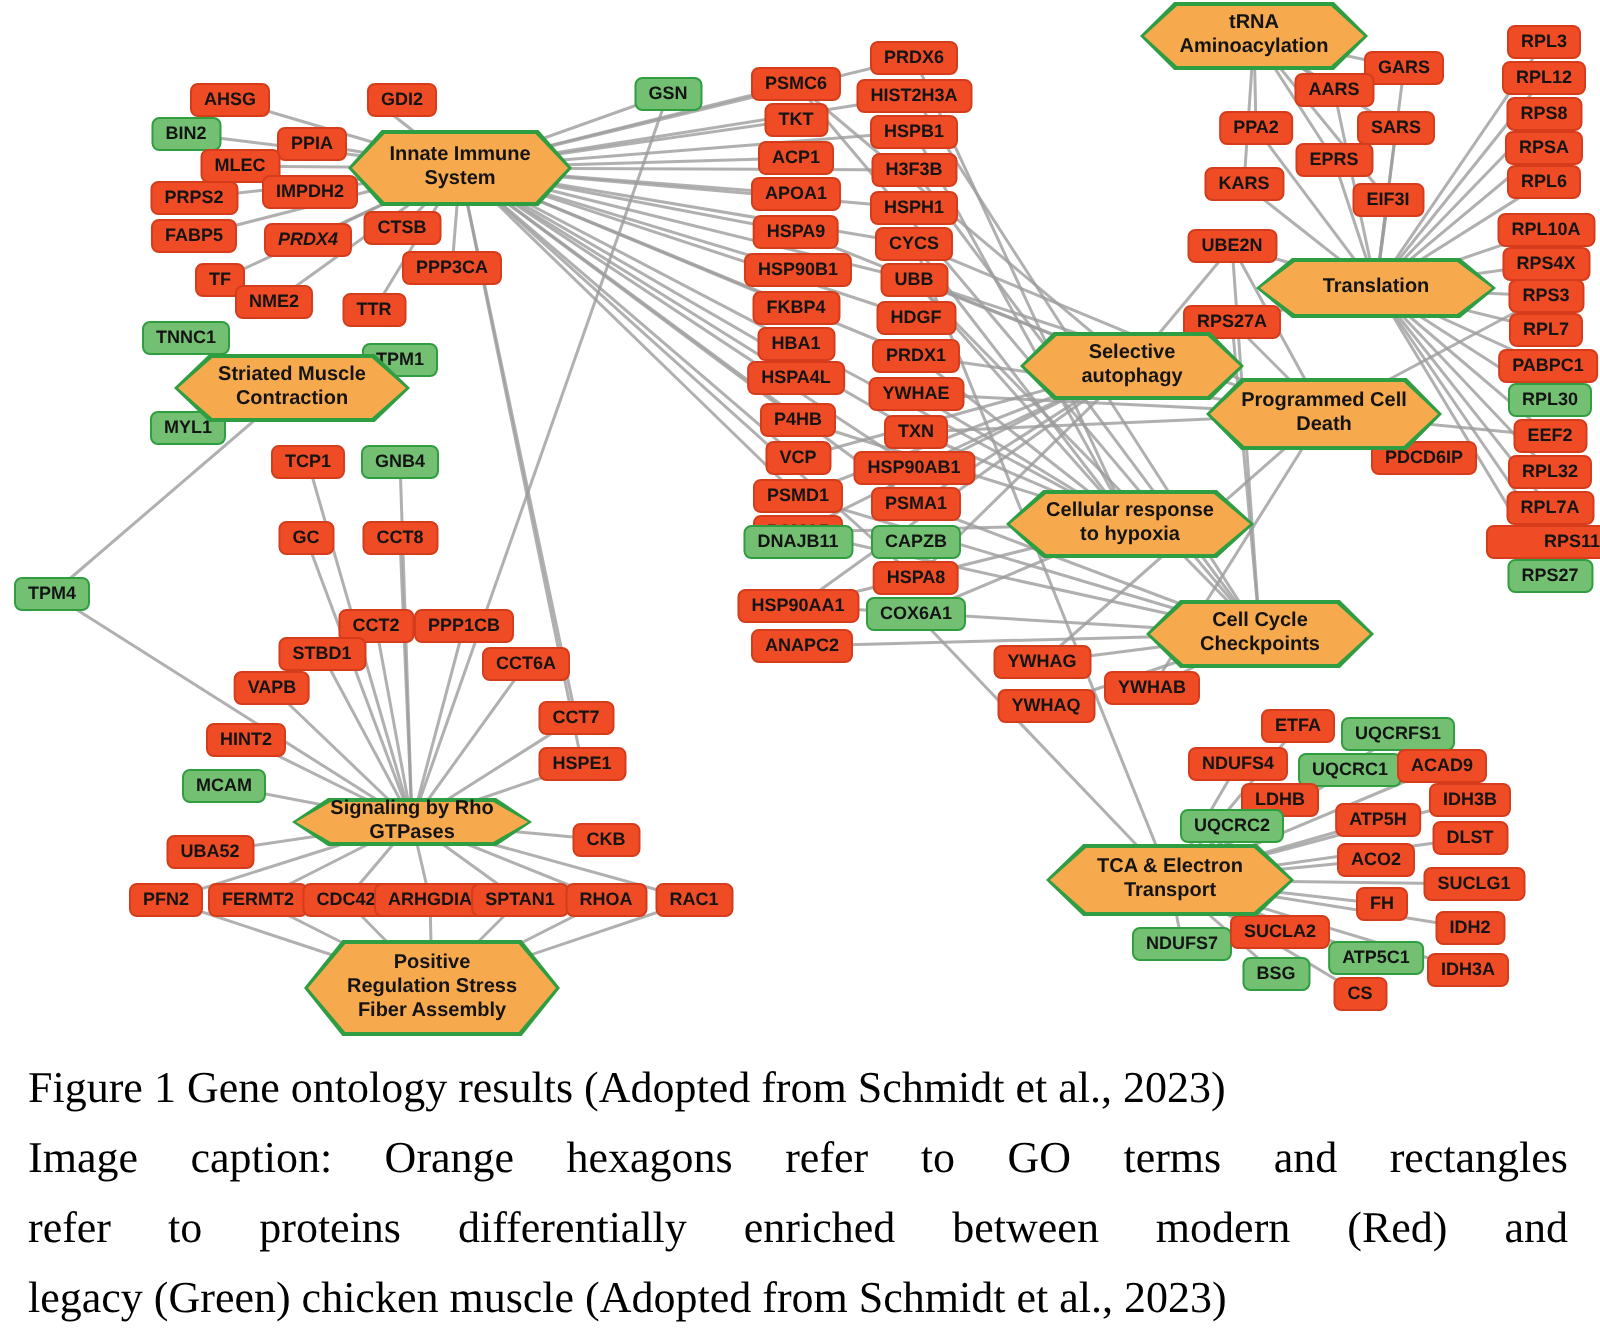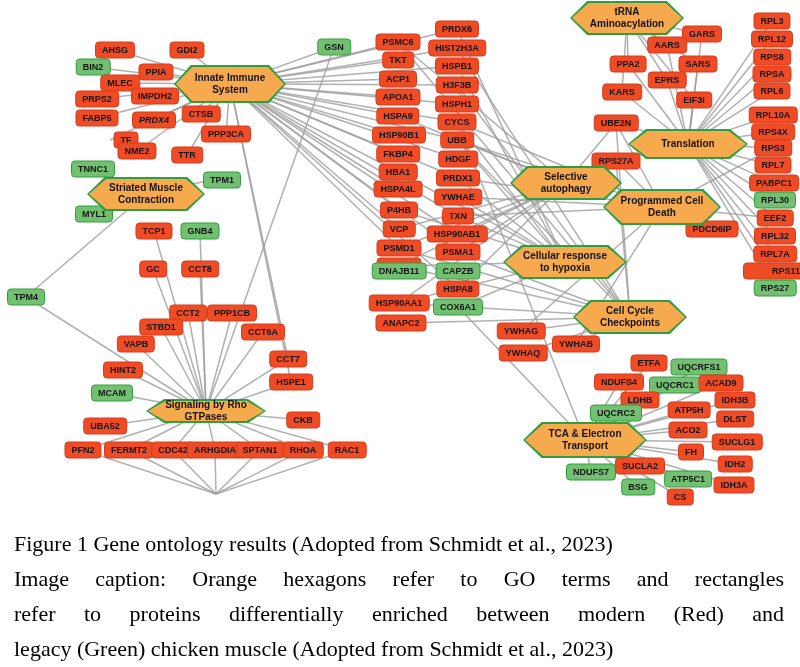--- a/index.html
+++ b/index.html
@@ -207,35 +207,35 @@
         <line x1="585" y1="440" x2="591" y2="472"></line>
         <line x1="585" y1="440" x2="640" y2="466"></line>
         <line x1="585" y1="440" x2="688" y2="479"></line>
         <line x1="585" y1="440" x2="734" y2="485"></line>
         <line x1="585" y1="440" x2="638" y2="487"></line>
         <line x1="585" y1="440" x2="680" y2="497"></line>
         <line x1="585" y1="440" x2="458" y2="307"></line>
         <line x1="585" y1="440" x2="457" y2="122"></line>
       </svg>
   <div class="pnode red" style="left: 115px; top: 50px;">AHSG</div>
-      <div class="pnode red" style="left: 187px; top: 50px;">GDI2</div>
+      <div class="pnode red" style="left: 201px; top: 50px;">GDI2</div>
       <div class="pnode green" style="left: 93px; top: 67px;">BIN2</div>
       <div class="pnode red" style="left: 156px; top: 72px;">PPIA</div>
       <div class="pnode red" style="left: 120px; top: 83px;">MLEC</div>
       <div class="pnode red" style="left: 97px; top: 99px;">PRPS2</div>
       <div class="pnode red" style="left: 155px; top: 96px;">IMPDH2</div>
       <div class="pnode red" style="left: 97px; top: 118px;">FABP5</div>
       <div class="pnode red" style="left: 154px; top: 120px; font-style: italic;">PRDX4</div>
       <div class="pnode red" style="left: 201px; top: 114px;">CTSB</div>
-      <div class="pnode red" style="left: 110px; top: 140px; margin-left: 16px;">TF</div>
+      <div class="pnode red" style="left: 110px; top: 140px;">TF</div>
       <div class="pnode red" style="left: 226px; top: 134px;">PPP3CA</div>
       <div class="pnode red" style="left: 137px; top: 151px;">NME2</div>
       <div class="pnode red" style="left: 187px; top: 155px;">TTR</div>
       <div class="pnode green" style="left: 93px; top: 169px;">TNNC1</div>
-      <div class="pnode green" style="left: 222px; top: 180px; text-align: center;">TPM1</div>
+      <div class="pnode green" style="left: 200px; top: 180px; text-align: center;">TPM1</div>
       <div class="pnode green" style="left: 94px; top: 214px;">MYL1</div>
       <div class="pnode red" style="left: 154px; top: 231px;">TCP1</div>
       <div class="pnode green" style="left: 200px; top: 231px;">GNB4</div>
       <div class="pnode red" style="left: 153px; top: 269px;">GC</div>
       <div class="pnode red" style="left: 200px; top: 269px;">CCT8</div>
       <div class="pnode green" style="left: 26px; top: 297px;">TPM4</div>
       <div class="pnode red" style="left: 188px; top: 313px;">CCT2</div>
       <div class="pnode red" style="left: 232px; top: 313px;">PPP1CB</div>
       <div class="pnode red" style="left: 161px; top: 327px;">STBD1</div>
       <div class="pnode red" style="left: 263px; top: 332px;">CCT6A</div>
@@ -346,20 +346,27 @@
         <div class="hex-fill"></div>
         <div class="hex-label">Striated Muscle
 Contraction</div>
       </div>
       <div class="hex" style="left: 206px; top: 411px; width: 120px; height: 24px;">
         <div class="hex-bg"></div>
         <div class="hex-fill"></div>
         <div class="hex-label">Signaling by Rho
 GTPases</div>
       </div>
+      <div class="hex" style="left: 216px; top: 494px; width: 128px; height: 48px;">
+        <div class="hex-bg"></div>
+        <div class="hex-fill"></div>
+        <div class="hex-label">Positive
+Regulation Stress
+Fiber Assembly</div>
+      </div>
       <div class="hex" style="left: 627px; top: 18px; width: 114px; height: 34px;">
         <div class="hex-bg"></div>
         <div class="hex-fill"></div>
         <div class="hex-label">tRNA
 Aminoacylation</div>
       </div>
       <div class="hex" style="left: 688px; top: 144px; width: 120px; height: 30px;">
         <div class="hex-bg"></div>
         <div class="hex-fill"></div>
         <div class="hex-label">Translation</div>

